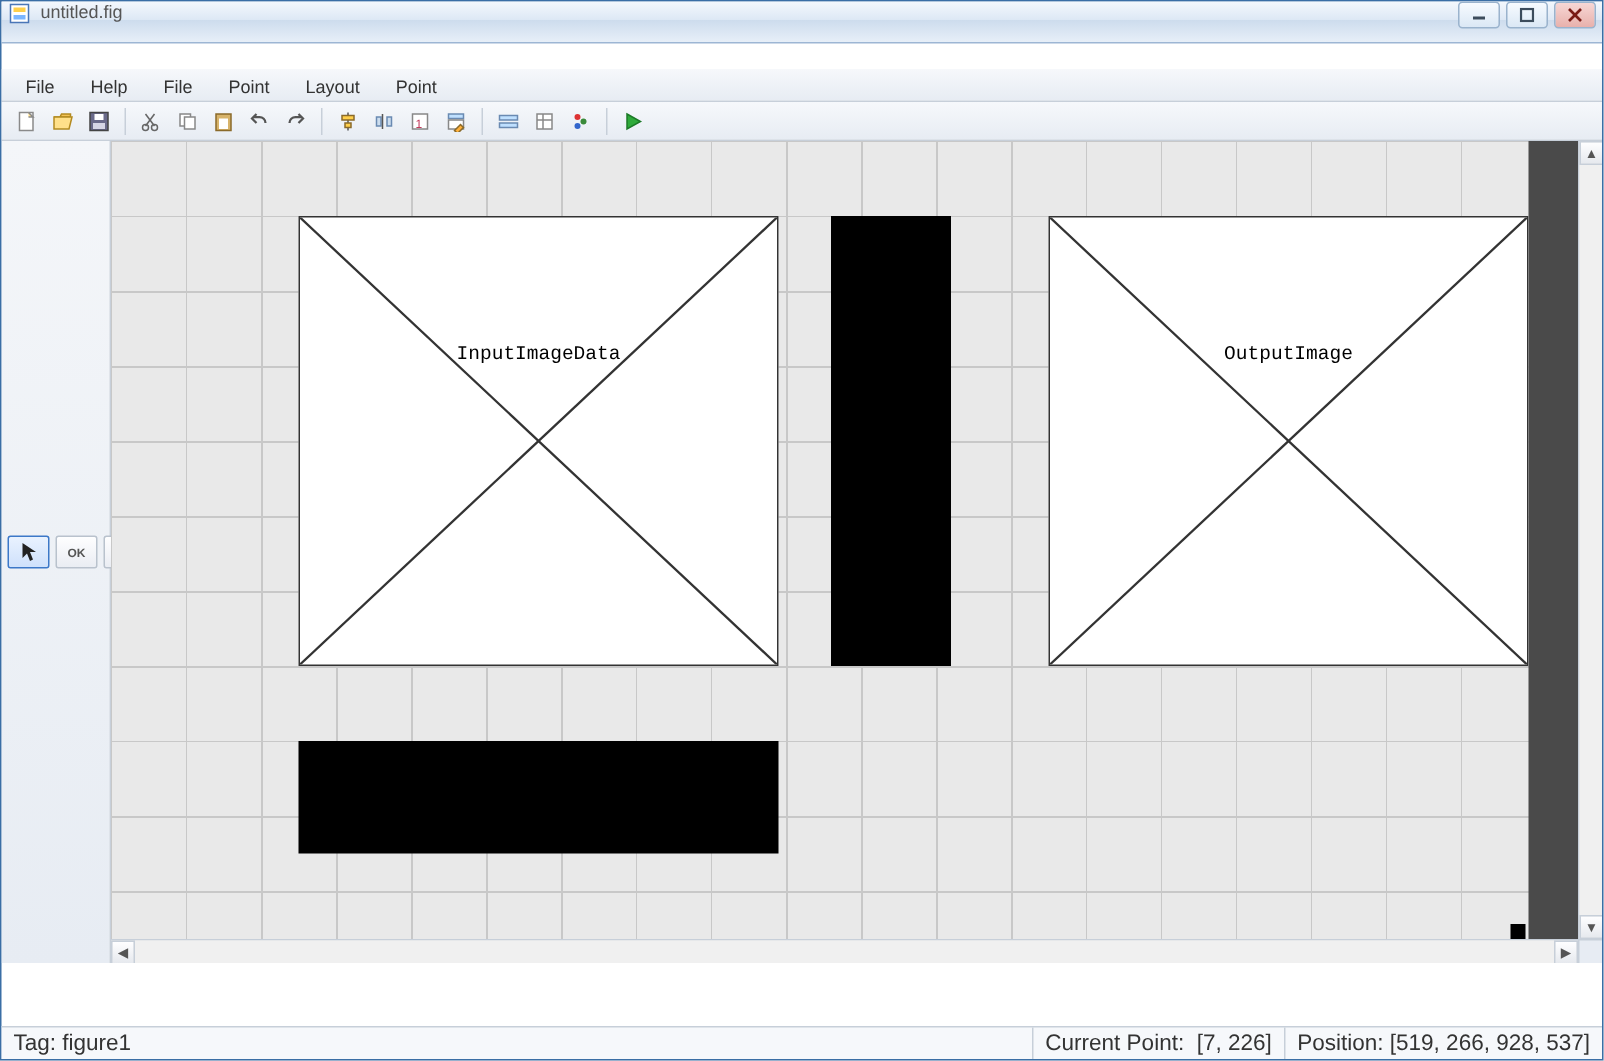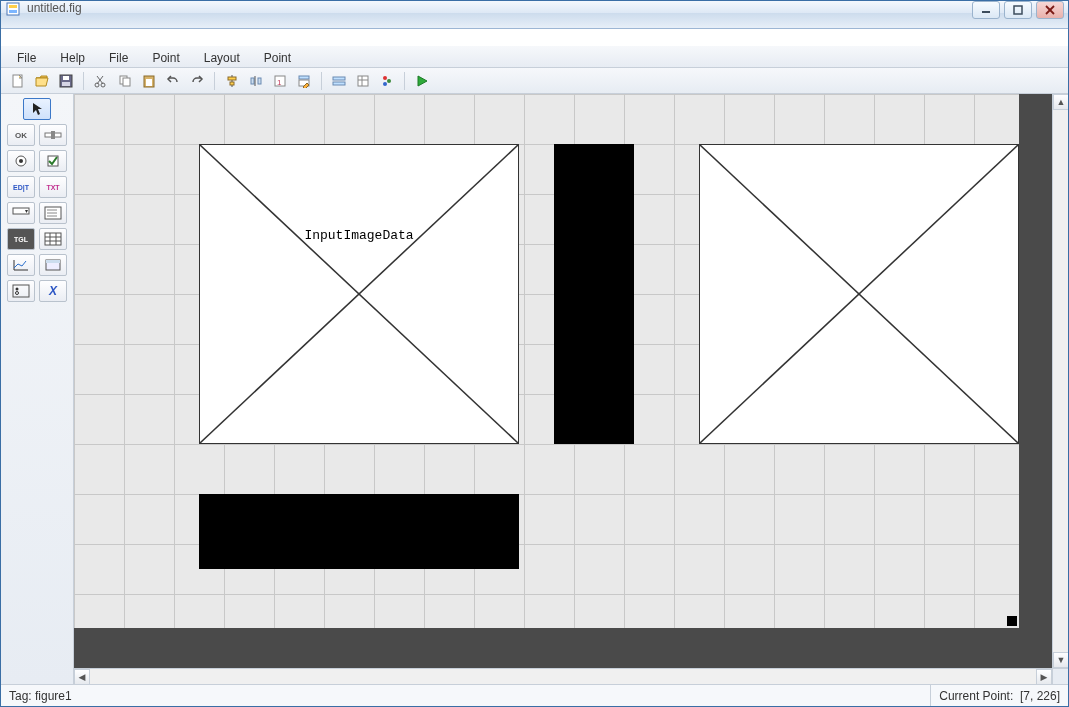--- a/index.html
+++ b/index.html
@@ -82,21 +82,21 @@
     flex: 1;
     display: flex;
     overflow: hidden;
   }
   .palette {
     width: 73px;
     background: linear-gradient(#f4f6f9,#e7ecf3);
     border-right: 1px solid #c7cfd9;
     padding: 4px;
     display: flex;
-    flex-direction: column;
+    flex-direction: row;
     gap: 4px;
     align-items: center;
   }
   .palette-row { display:flex; gap:4px; }
   .pal-btn {
     width: 28px; height: 22px;
     border: 1px solid #b9c2cd;
     background: linear-gradient(#fefeff,#eaedf3);
     border-radius: 2px;
     display:inline-flex; align-items:center; justify-content:center;
@@ -163,21 +163,21 @@
   .sb-track { flex:1; background:#f0f0f0; }
   .sb-corner { position:absolute; right:0; bottom:0; width:16px; height:16px; background:#e7ecf3; border-left:1px solid #c7cfd9; border-top:1px solid #c7cfd9; }
   .resize-handle { position:absolute; width:10px; height:10px; background:#000; }
 
   
   .statusbar {
     height: 22px;
     border-top: 1px solid #c7cfd9;
     background:#f6f8fb;
     display:flex; align-items:flex-end;
-    font-size:12px; color:#333;
+    font-size:15px; color:#333;margin-top:42px;
   }
   .statusbar .cell {
     padding: 0 8px;
     height:100%;
     display:flex; align-items:center;
     border-left:1px solid #c7cfd9;
   }
   .statusbar .cell:first-child { border-left:none; flex:1; }
   .statusbar .right { margin-left:auto; }
 </style>
@@ -435,20 +435,21 @@
               <line x1="0" y1="0" x2="100" y2="100" stroke="#333" stroke-width="0.5"></line>
               <line x1="100" y1="0" x2="0" y2="100" stroke="#333" stroke-width="0.5"></line>
             </svg>
           <div class="label" style="top:28%;">InputImageData</div>
         </div>
         <div class="axes" id="ax2" style="left: 625px; top: 50px; width: 320px; height: 300px;">
           <svg viewBox="0 0 100 100" preserveAspectRatio="none">
               <line x1="0" y1="0" x2="100" y2="100" stroke="#333" stroke-width="0.5"></line>
               <line x1="100" y1="0" x2="0" y2="100" stroke="#333" stroke-width="0.5"></line>
             </svg>
+          <div class="label" style="top:28%;">OutputImage</div>
         </div>
         <div class="black-rect" id="bk1" style="left: 480px; top: 50px; width: 80px; height: 300px;"></div>
         <div class="black-rect" id="bk2" style="left: 125px; top: 400px; width: 320px; height: 75px;"></div>
         <div class="resize-handle" id="rh" style="left: 933px; top: 522px;"></div>
       </div>
     </div>
 
     <div class="vscroll">
       <div class="sb-btn">▲</div>
       <div class="sb-track"></div>
@@ -463,13 +464,18 @@
   </div>
 </div>
 
 <div class="statusbar">
   <div class="cell">Tag: figure1</div>
   <div class="cell right">
     <span>Current Point:</span>
     &nbsp;&nbsp;
     <span>[7, 226]</span>
   </div>
+  <div class="cell">
+    <span>Position:</span>
+    &nbsp;
+    <span>[519, 266, 928, 537]</span>
+  </div>
 </div>
 
 </body></html>

